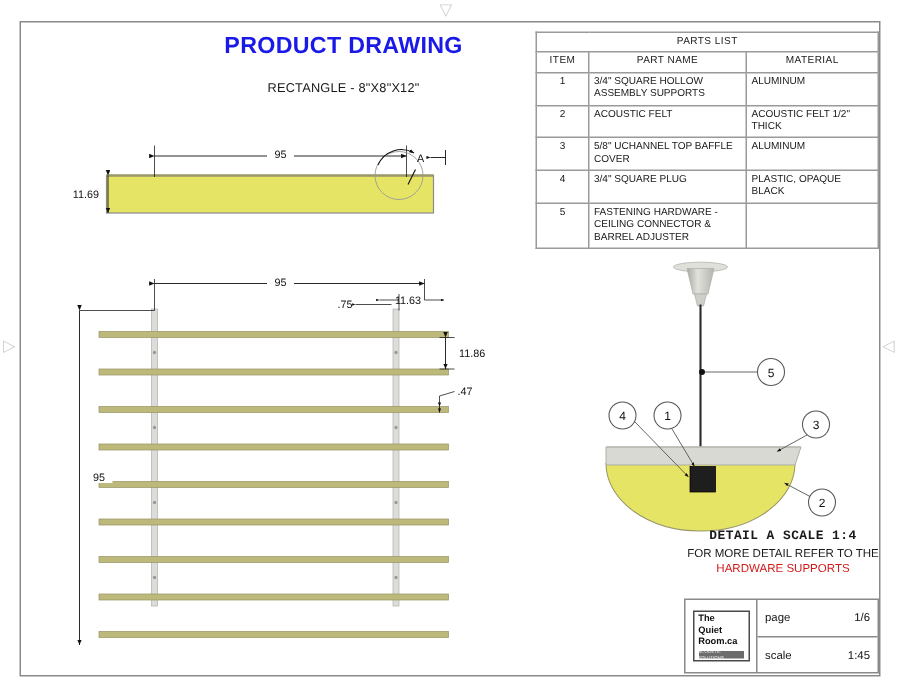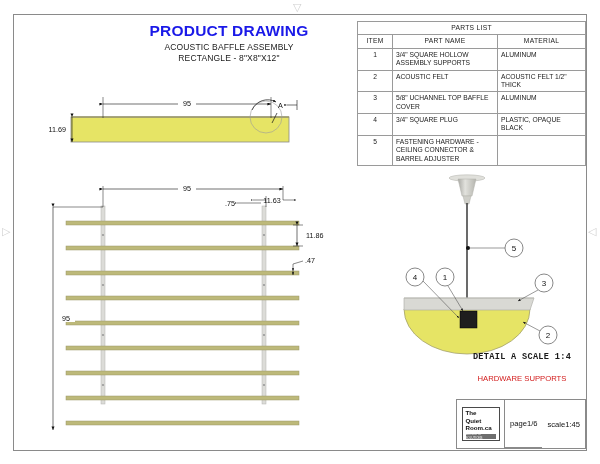--- a/index.html
+++ b/index.html
@@ -65,40 +65,39 @@
     display:flex;align-items:center;justify-content:center;
   }
   #logobox{
     width:38px;height:34px;border:1px solid #4a4a4a;box-sizing:border-box;
     padding:2px 3px;display:flex;flex-direction:column;justify-content:center;
   }
   #logobox span{font-size:6.2px;font-weight:bold;line-height:1.22;color:#111;}
   #logobar{margin-top:2px;height:5px;background:#6d6d6d;color:#fff;
            font-size:2.8px;display:flex;align-items:center;justify-content:center;
            letter-spacing:.1px;}
-  #meta{flex:1;display:flex;flex-direction:row;}
+  #meta{flex:1;display:flex;flex-direction:column;}
   .mrow{flex:1;display:flex;align-items:center;justify-content:space-between;
         padding:0 5px;font-size:7.6px;border-bottom:1px solid #8a8a8a;}
   .mrow:last-child{border-bottom:none;}
   .mrow .k{color:#111;}
   .mrow .v{color:#111;}
 </style>
 </head>
 <body>
 
 <div id="sheet">
 
   <div class="ctick" style="left:293px;top:2px;">▽</div>
   <div class="ctick" style="left:2px;top:226px;">▷</div>
   <div class="ctick" style="left:588px;top:226px;">◁</div>
 
   <div class="frame"></div>
 
   <div class="ttl c" id="title-main">PRODUCT DRAWING</div>
-  <div class="ttl c" id="title-sub1">ACOUSTIC BAFFLE ASSEMBLY</div>
   <div class="ttl c" id="title-sub2">RECTANGLE - 8"X8"X12"</div>
 
   <table id="parts">
     <tbody>
         <tr>
       <td class="hdr" colspan="3">PARTS LIST</td>
     </tr>
     <tr>
       <td class="hdr num">ITEM</td>
       <td class="hdr pn">PART NAME</td>
@@ -268,20 +267,21 @@
 
       <g>
         <circle cx="548" cy="335" r="9" fill="#fff" stroke="#555" stroke-width=".7"></circle>
         <text class="baltxt" x="548" y="338">2</text>
         <line x1="540" y1="331" x2="523" y2="322" stroke="#555" stroke-width=".6" marker-end="url(#arS)"></line>
       </g>
     </g>
   </svg>
 
   <div class="ttl c" id="detA1">DETAIL A     SCALE 1:4</div>
+  <div class="ttl c" id="detA2">FOR MORE DETAIL REFER TO THE</div>
   <div class="ttl c" id="detA3">HARDWARE SUPPORTS</div>
 
   <div id="tblock">
     <div id="logo">
       <div id="logobox">
         <span>The</span>
         <span>Quiet</span>
         <span>Room.ca</span>
         <div id="logobar">ACOUSTIC SOLUTIONS</div>
       </div>

